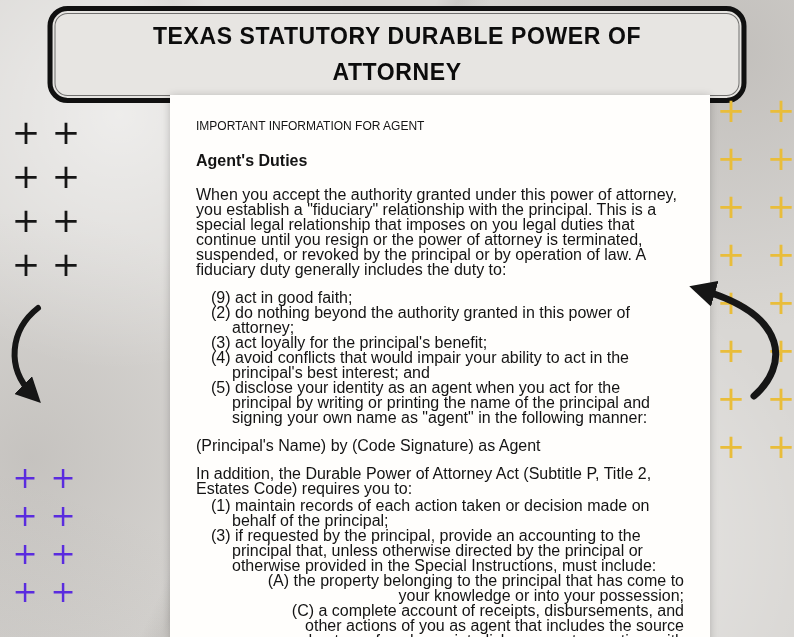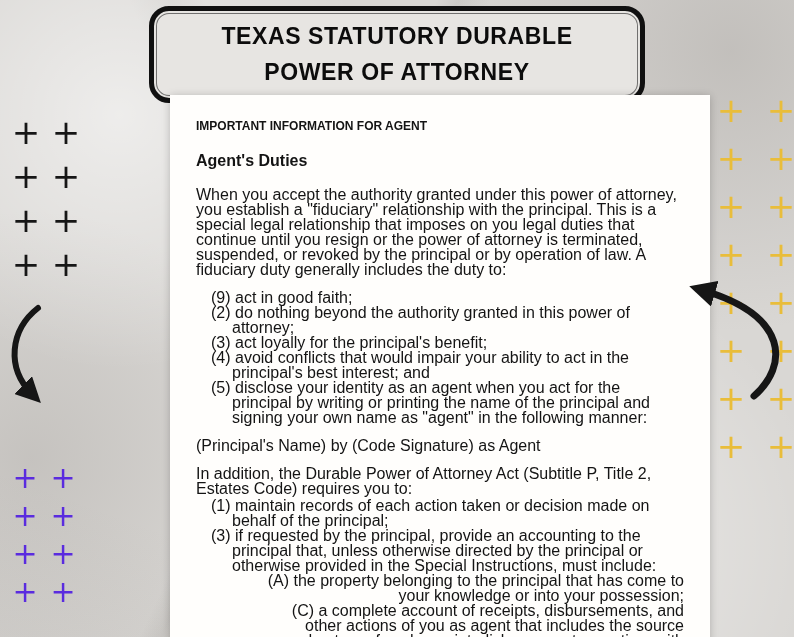--- a/index.html
+++ b/index.html
@@ -14,40 +14,40 @@
       radial-gradient(circle at 92% 8%, rgba(135,130,125,.28) 0%, rgba(135,130,125,0) 30%),
       radial-gradient(circle at 4% 72%, rgba(135,130,125,.24) 0%, rgba(135,130,125,0) 28%),
       linear-gradient(115deg, rgba(255,255,255,0) 40%, rgba(120,115,110,.12) 42%, rgba(255,255,255,0) 45%),
       linear-gradient(245deg, rgba(255,255,255,0) 54%, rgba(120,115,110,.10) 57%, rgba(255,255,255,0) 61%),
       linear-gradient(20deg, rgba(120,115,110,.08) 0%, rgba(255,255,255,0) 18%);
   }
 
   
   .title-banner{
     position:absolute; left:50%; top:6px; transform:translateX(-50%);
-    width:496px; min-height:80px;
+    width:699px; min-height:80px;
     border:5px solid #101010; border-radius:20px;
     background:#e7e5e2;
     display:flex; align-items:center; justify-content:center;
     padding:8px 40px;
     box-shadow: inset 0 0 0 2px #e7e5e2, inset 0 0 0 3px rgba(16,16,16,.55);
   }
   .title-text{
     font-size:23px; font-weight:bold; letter-spacing:.6px;
     text-align:center; line-height:1.55; color:#0c0c0c; max-width:548px;
   }
 
   
   .page{
     position:absolute; left:170px; top:95px; width:540px; height:562px;
     background:#fffefc; box-shadow:0 1px 8px rgba(0,0,0,.22);
     padding:24px 26px; color:#141414;
   }
   .page p, .page li, .page span{ font-size:16px; line-height:15px; }
-  .doc-heading{ font-size:12px; font-weight:bold; margin-bottom:19px; }
+  .doc-heading{ font-size:12px; font-weight:normal; margin-bottom:19px; }
   .doc-subheading{ font-size:16px; font-weight:bold; margin-bottom:17px; }
   .para{ margin-bottom:13px; }
   .hang-list{ list-style:none; margin:0 0 13px 15px; }
   .hang-list li{ padding-left:21px; text-indent:-21px; }
   .sub-list{ list-style:none; margin:0 0 0 26px; text-indent:0; }
   .sub-list li{ padding-left:22px; text-indent:-22px;text-align:right; }
 
   
   .plus-grid{ position:absolute; display:flex; flex-direction:column; }
   .plus-row{ display:flex; }

